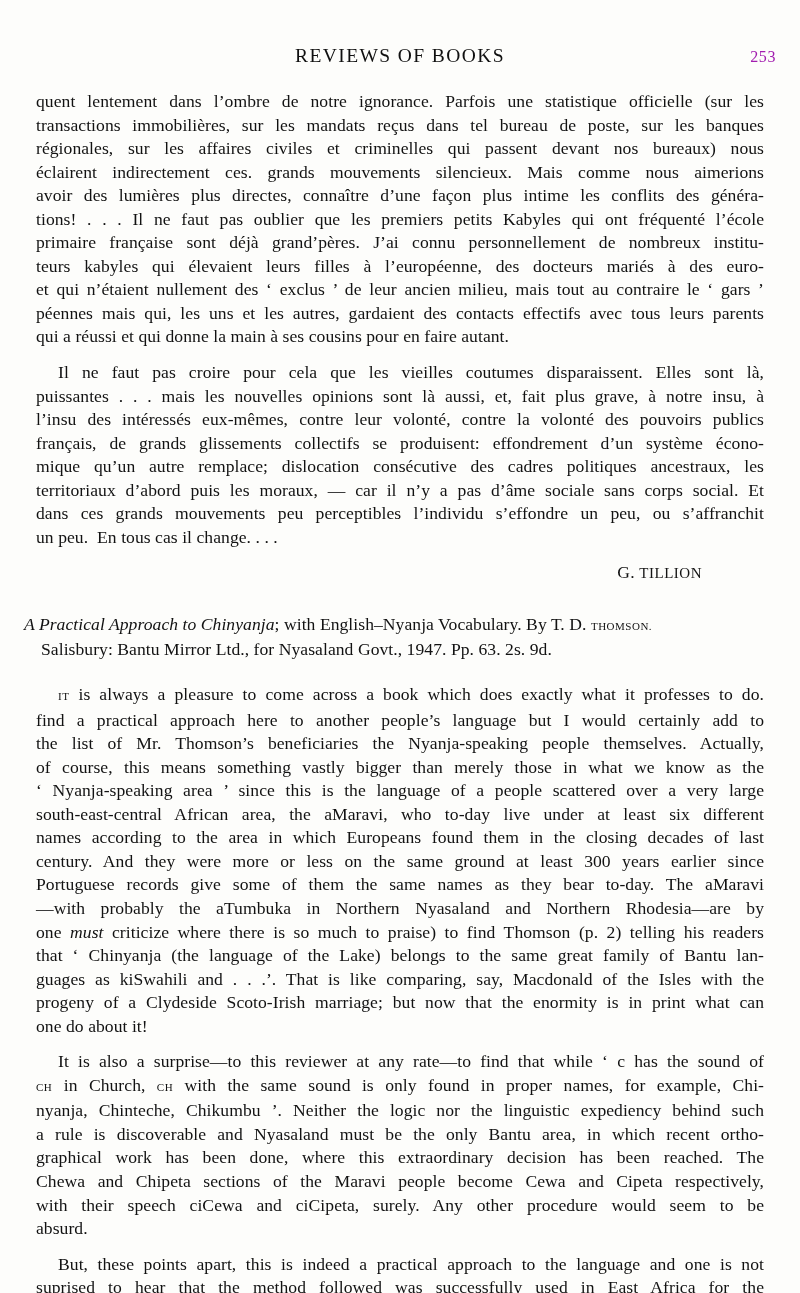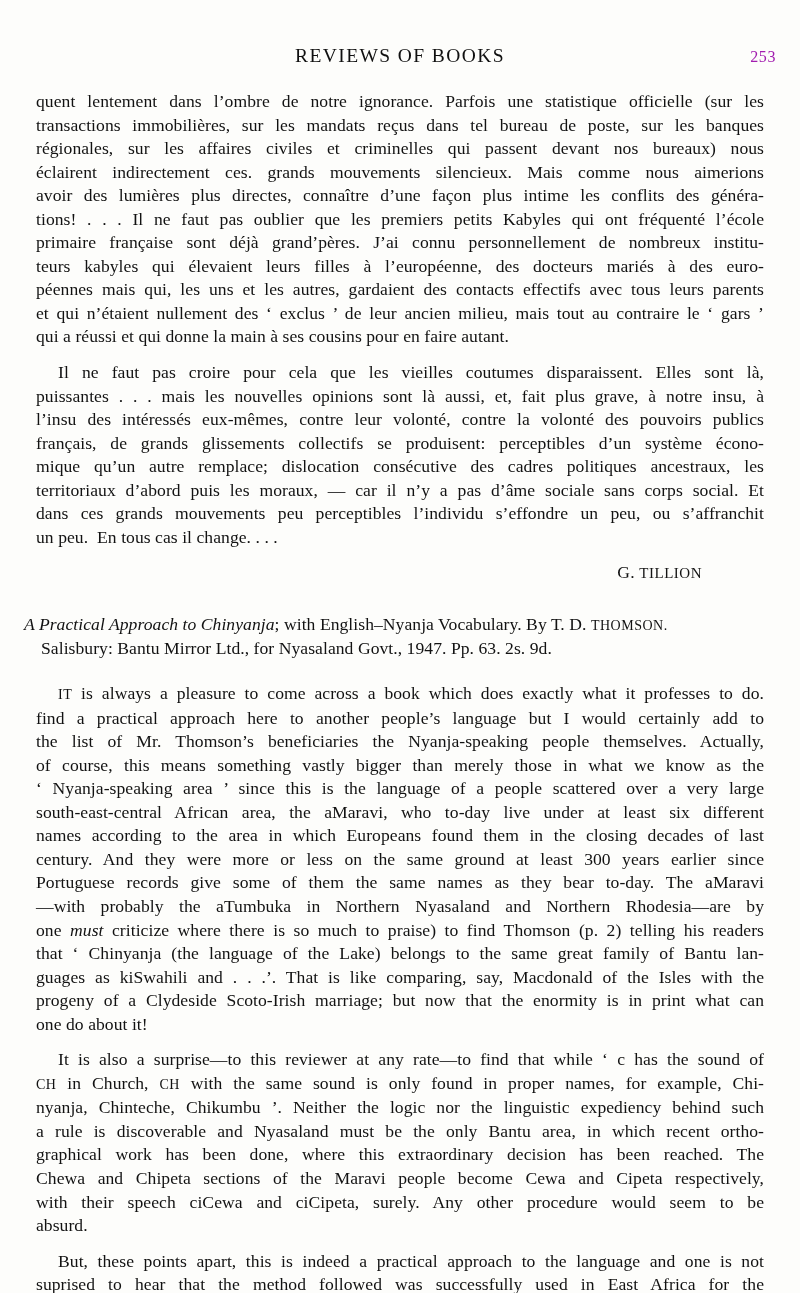--- a/index.html
+++ b/index.html
@@ -74,21 +74,21 @@
   .ln.last {
     text-align: right;
     text-align-last: left;
     white-space: pre;
   }
   .ind {
     display: inline-block;
     width: 22px;
   }
   .sc {
-    font-size: 14px;
+    font-size: 11px;
     letter-spacing: 0.5px;
   }
   .it {
     font-style: italic;
   }
   
   .signature {
     text-align: right;
     font-size: 17.6px;
     line-height: 23.55px;
@@ -124,30 +124,30 @@
 
     <div class="block">
       <span class="ln j">quent lentement dans l’ombre de notre ignorance.  Parfois une statistique officielle (sur les</span>
       <span class="ln j">transactions immobilières, sur les mandats reçus dans tel bureau de poste, sur les banques</span>
       <span class="ln j">régionales, sur les affaires civiles et criminelles qui passent devant nos bureaux) nous</span>
       <span class="ln j">éclairent indirectement ces. grands mouvements silencieux.  Mais comme nous aimerions</span>
       <span class="ln j">avoir des lumières plus directes, connaître d’une façon plus intime les conflits  des généra-</span>
       <span class="ln j">tions! . . .  Il ne faut pas oublier que les premiers petits Kabyles qui ont fréquenté l’école</span>
       <span class="ln j">primaire française sont déjà grand’pères.  J’ai connu personnellement de nombreux institu-</span>
       <span class="ln j">teurs kabyles qui élevaient leurs filles à l’européenne, des docteurs mariés à des euro-</span>
+      <span class="ln j">et qui n’étaient nullement des ‘ exclus ’ de leur ancien milieu, mais tout au contraire le ‘ gars ’</span>
       <span class="ln j">péennes mais qui, les uns et les autres, gardaient des contacts effectifs avec tous leurs parents</span>
-      <span class="ln j">et qui n’étaient nullement des ‘ exclus ’ de leur ancien milieu, mais tout au contraire le ‘ gars ’</span>
       <span class="ln last">qui a réussi et qui donne la main à ses cousins pour en faire autant.</span>
     </div>
 
     <div class="block">
       <span class="ln j"><span class="ind"></span><span>Il ne faut pas croire pour cela que les vieilles coutumes disparaissent.  Elles sont là,</span></span>
       <span class="ln j">puissantes . . . mais les nouvelles opinions sont là aussi, et, fait plus grave, à notre insu, à</span>
       <span class="ln j">l’insu des intéressés eux-mêmes, contre leur volonté, contre la volonté des pouvoirs publics</span>
-      <span class="ln j">français, de grands glissements collectifs se produisent: perceptibles d’un système écono-</span>
+      <span class="ln j">français, de grands glissements collectifs se produisent: effondrement d’un système écono-</span>
       <span class="ln j">mique qu’un autre remplace; dislocation consécutive des cadres politiques ancestraux, les</span>
       <span class="ln j">territoriaux d’abord puis les moraux, — car il n’y a pas d’âme sociale sans corps social.  Et</span>
       <span class="ln j">dans ces grands mouvements peu perceptibles l’individu s’effondre un peu, ou s’affranchit</span>
       <span class="ln last">un peu.  En tous cas il change. . . .</span>
     </div>
 
     <div class="signature">
       <span>G. </span><span class="sc">TILLION</span>
     </div>
 

